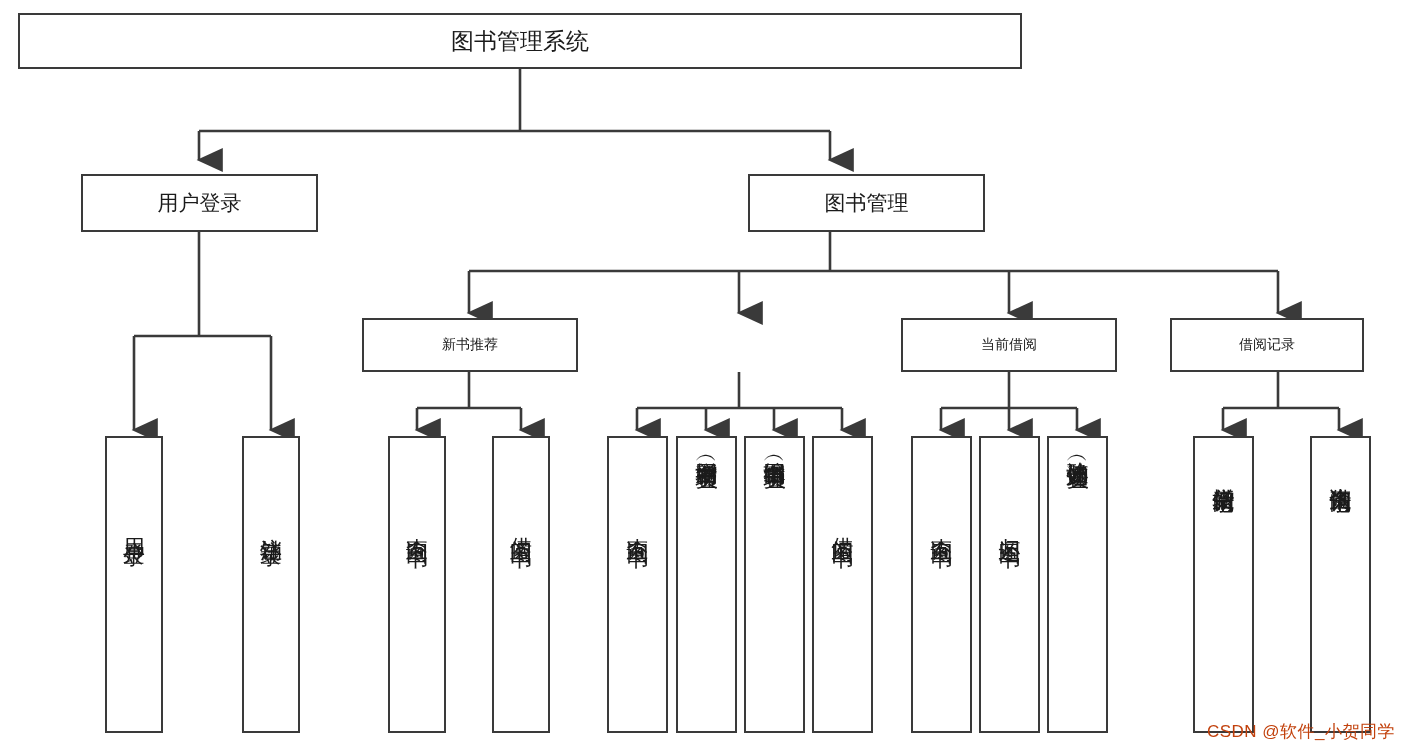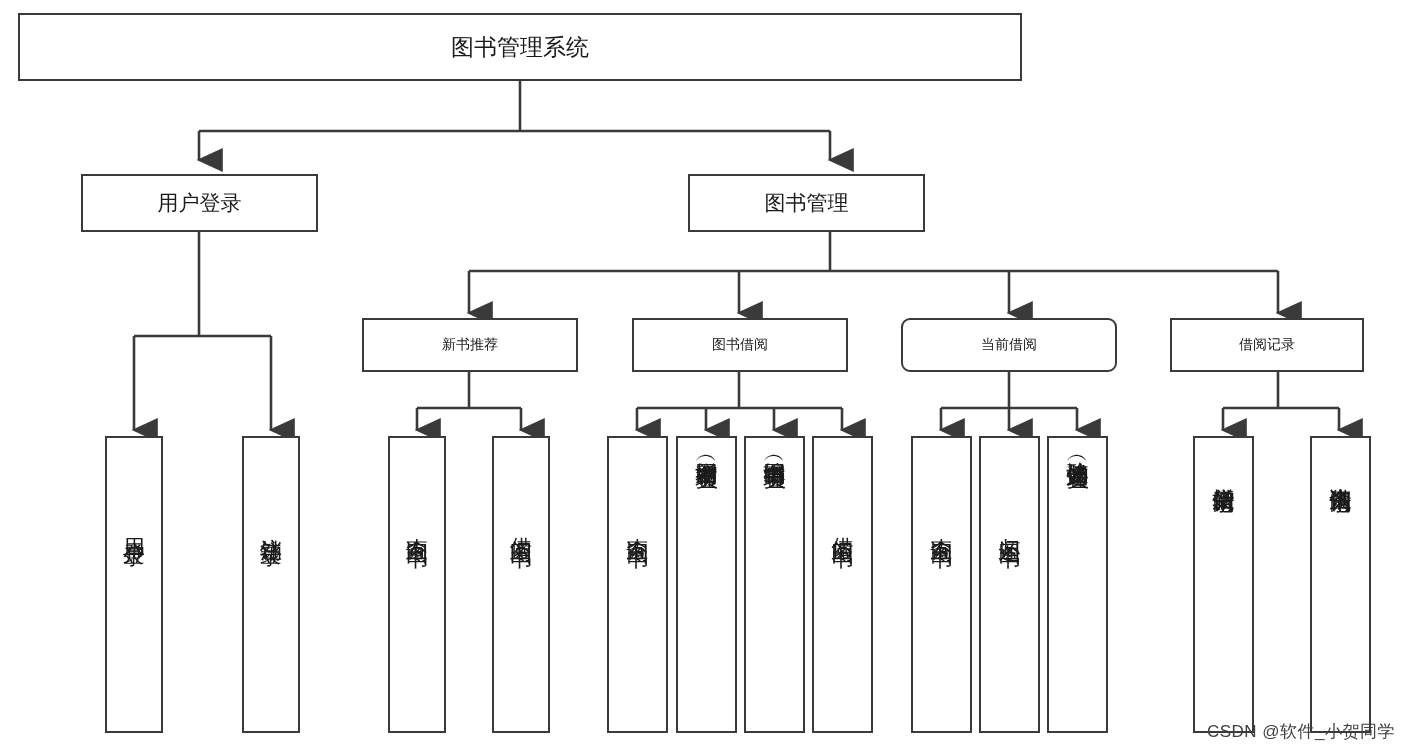--- a/index.html
+++ b/index.html
@@ -60,21 +60,21 @@
     white-space: nowrap;
   }
   .leaf-tall .vtext {
     letter-spacing: 1px;
   }
   .watermark {
     position: absolute;
     right: 10px;
     bottom: 4px;
     font-size: 17px;
-    color: #404040;
+    color: #c2410c;
     letter-spacing: 0.5px;
     white-space: nowrap;
     pointer-events: none;
   }
 </style>
 </head>
 <body>
 
 <div id="canvas">
 
@@ -121,41 +121,38 @@
       <path d="M 1009 408 L 1009 430" marker-end="url(#arrow)"></path>
       <path d="M 1077 408 L 1077 430" marker-end="url(#arrow)"></path>
 
       <path d="M 1278 372 L 1278 408"></path>
       <path d="M 1223 408 L 1339 408"></path>
       <path d="M 1223 408 L 1223 430" marker-end="url(#arrow)"></path>
       <path d="M 1339 408 L 1339 430" marker-end="url(#arrow)"></path>
     </g>
   </svg>
 
-  <div class="node level0" style="left:18px; top:13px; width:1004px; height:68px;">
+  <div class="node level0" style="left:18px; top:13px; width:1004px; height:56px;">
     <span>图书管理系统</span>
   </div>
 
   <div class="node level1" style="left:81px; top:174px; width:237px; height:58px;">
     <span>用户登录</span>
   </div>
 
-  <div class="node level1" style="left:688px; top:174px; width:237px; height:58px;">
+  <div class="node level1" style="left:748px; top:174px; width:237px; height:58px;">
     <span>图书管理</span>
   </div>
 
   <div class="node level2" style="left:362px; top:318px; width:216px; height:54px;">
     <span>新书推荐</span>
   </div>
 
-  <div class="node level2" style="left:632px; top:318px; width:216px; height:54px;">
-    <span>图书借阅</span>
-  </div>
-
-  <div class="node level2" style="left:901px; top:318px; width:216px; height:54px;border-radius:9px;">
+
+  <div class="node level2" style="left:901px; top:318px; width:216px; height:54px;">
     <span>当前借阅</span>
   </div>
 
   <div class="node level2" style="left:1170px; top:318px; width:194px; height:54px;">
     <span>借阅记录</span>
   </div>
 
   <div class="node leaf" style="left:105px; top:436px; width:58px; height:297px; padding-top:82px;">
     <span class="vtext">用户登录</span>
   </div>

